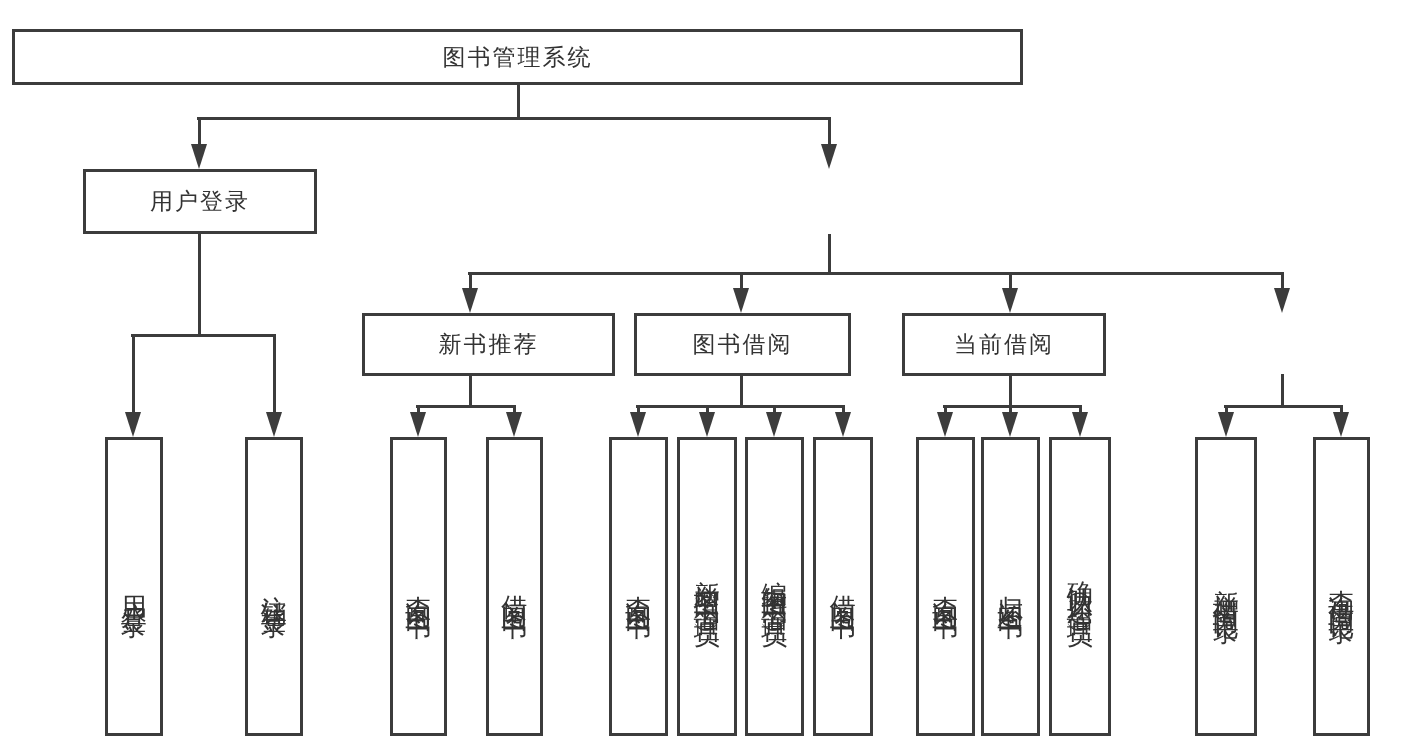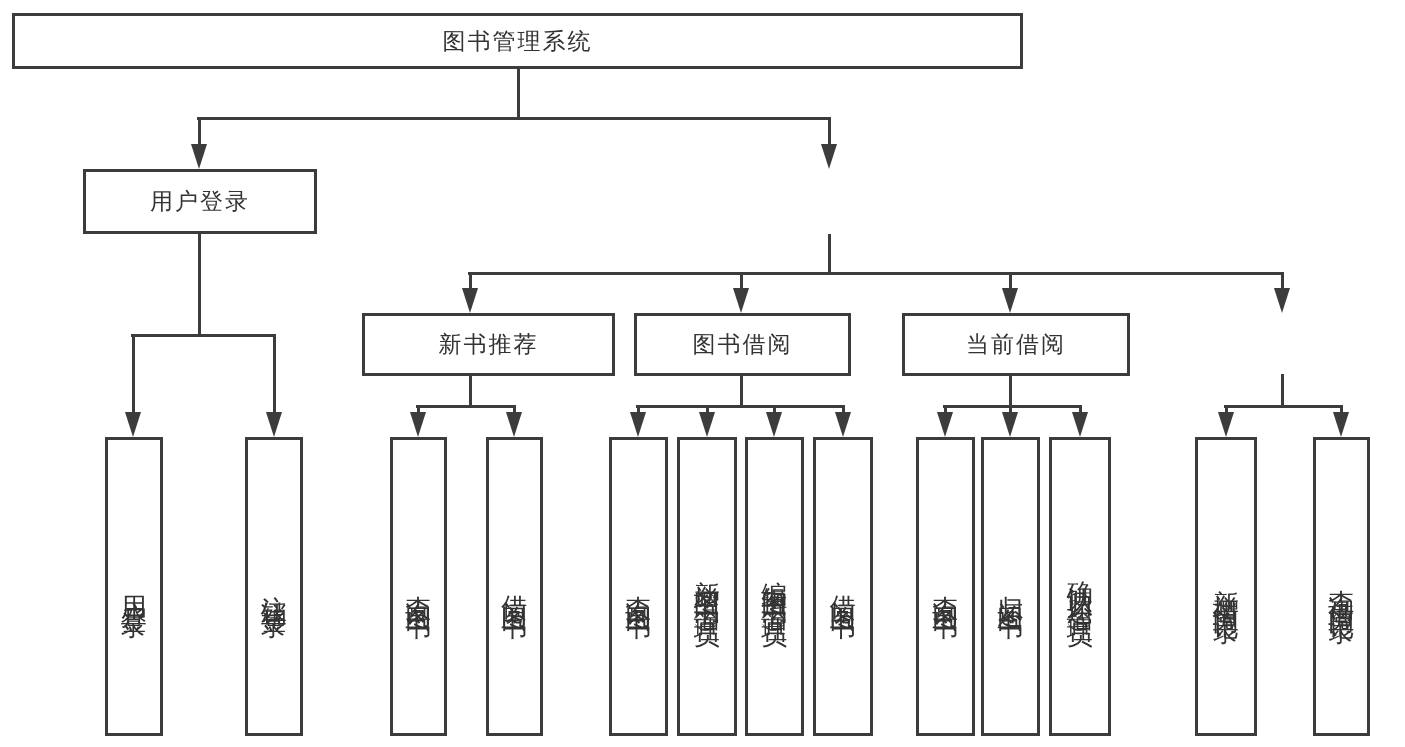--- a/index.html
+++ b/index.html
@@ -57,35 +57,35 @@
     color: #9d9d9d;
     white-space: nowrap;
     z-index: 5;
   }
 </style>
 </head>
 <body>
 
 <div class="canvas">
 
-  <div class="box hbox" style="left:12px;top:13px;width:1011px;height:56px">
+  <div class="box hbox" style="left:12px;top:29px;width:1011px;height:56px">
     <span>图书管理系统</span>
   </div>
 
   <div class="box hbox" style="left:83px;top:169px;width:234px;height:65px">
     <span>用户登录</span>
   </div>
 
   <div class="box hbox" style="left:362px;top:313px;width:253px;height:63px">
     <span>新书推荐</span>
   </div>
   <div class="box hbox" style="left:634px;top:313px;width:217px;height:63px">
     <span>图书借阅</span>
   </div>
-  <div class="box hbox" style="left:902px;top:313px;width:228px;height:63px">
+  <div class="box hbox" style="left:902px;top:313px;width:204px;height:63px">
     <span>当前借阅</span>
   </div>
 
   <div class="box leaf" style="left:105px;top:437px;width:58px;height:299px">
     <span>用户登录</span>
   </div>
   <div class="box leaf" style="left:245px;top:437px;width:58px;height:299px">
     <span>注销登录</span>
   </div>
   <div class="box leaf" style="left:390px;top:437px;width:57px;height:299px">

